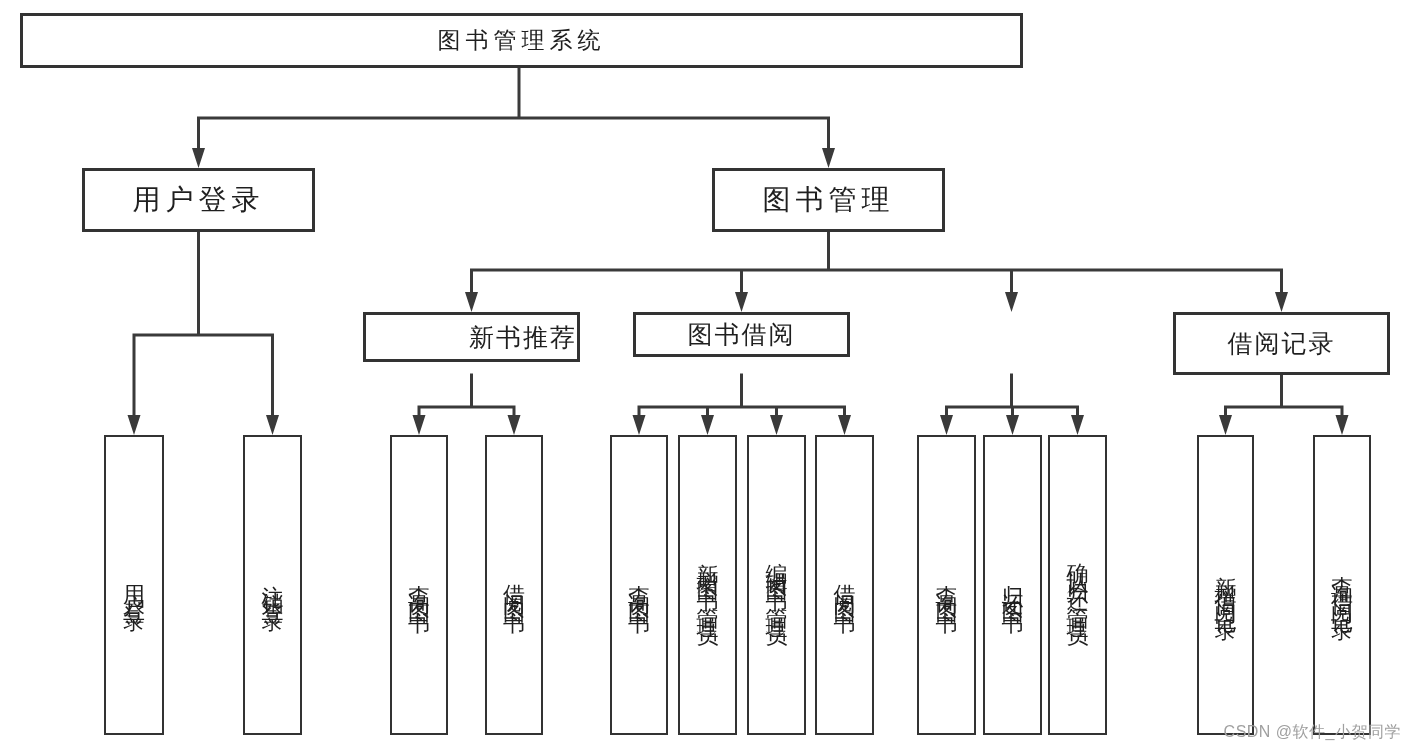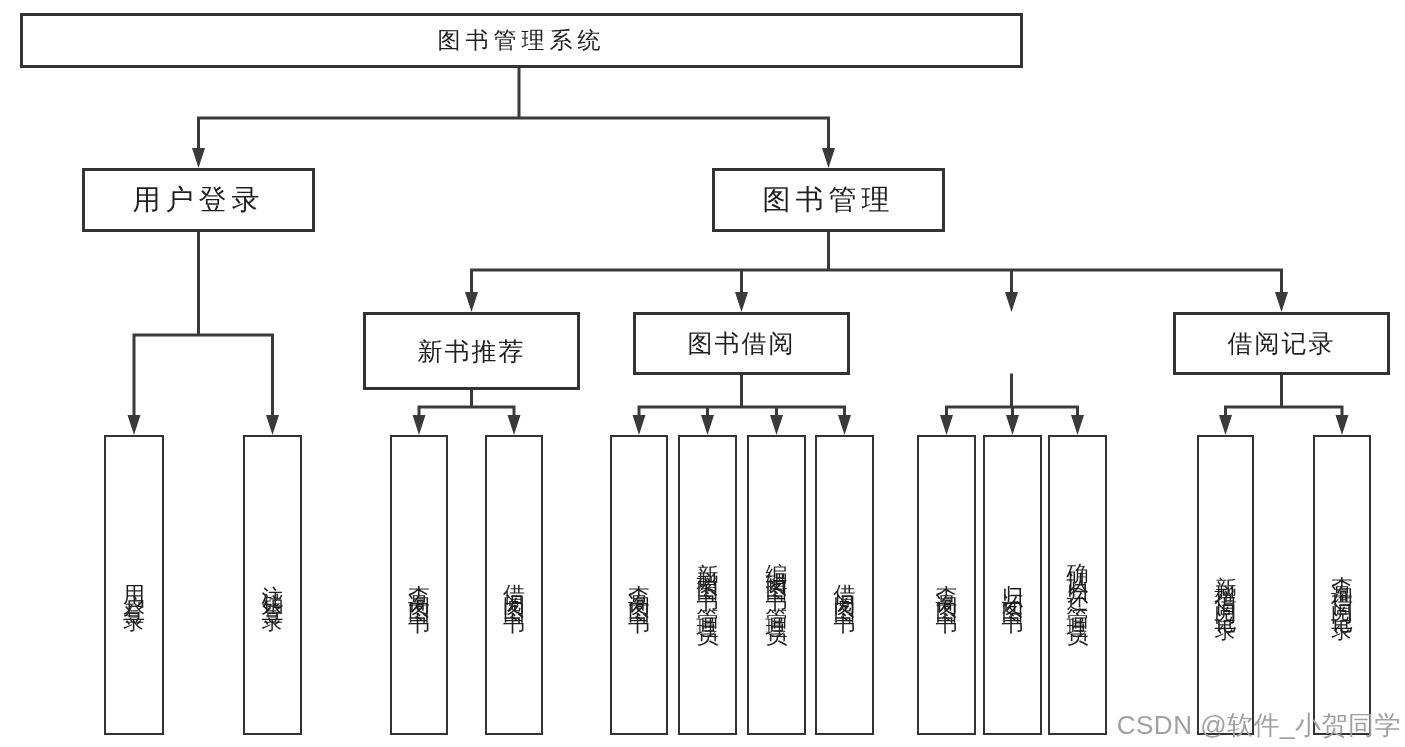--- a/index.html
+++ b/index.html
@@ -58,21 +58,21 @@
     text-orientation: mixed;
     font-size: 22px;
     letter-spacing: 9px;
     line-height: 1;
     white-space: nowrap;
   }
   .watermark {
     position: absolute;
     right: 4px;
     bottom: 4px;
-    font-size: 26px;
+    font-size: 16px;
     color: var(--watermark);
     letter-spacing: 0.5px;
     z-index: 5;
   }
 </style>
 </head>
 <body>
 
 <div class="canvas">
 
@@ -137,24 +137,24 @@
     <span>图书管理系统</span>
   </div>
 
   <div class="node l2-node" style="left:82px; top:168px; width:233px; height:64px;">
     <span>用户登录</span>
   </div>
   <div class="node l2-node" style="left:712px; top:168px; width:233px; height:64px;align-items:center;">
     <span>图书管理</span>
   </div>
 
-  <div class="node l3-node" style="left:363px; top:312px; width:217px; height:78px;">
+  <div class="node l3-node" style="left:363px; top:312px; width:217px; height:50px;justify-content:flex-end;">
     <span>新书推荐</span>
   </div>
-  <div class="node l3-node" style="left:633px; top:312px; width:217px; height:63px;">
+  <div class="node l3-node" style="left:633px; top:312px; width:217px; height:45px;">
     <span>图书借阅</span>
   </div>
   <div class="node l3-node" style="left:1173px; top:312px; width:217px; height:63px;">
     <span>借阅记录</span>
   </div>
 
   <div class="node leaf" style="left:104px; top:435px; width:60px; height:300px;">
     <span class="vtext">用户登录</span>
   </div>
   <div class="node leaf" style="left:243px; top:435px; width:59px; height:300px;">

